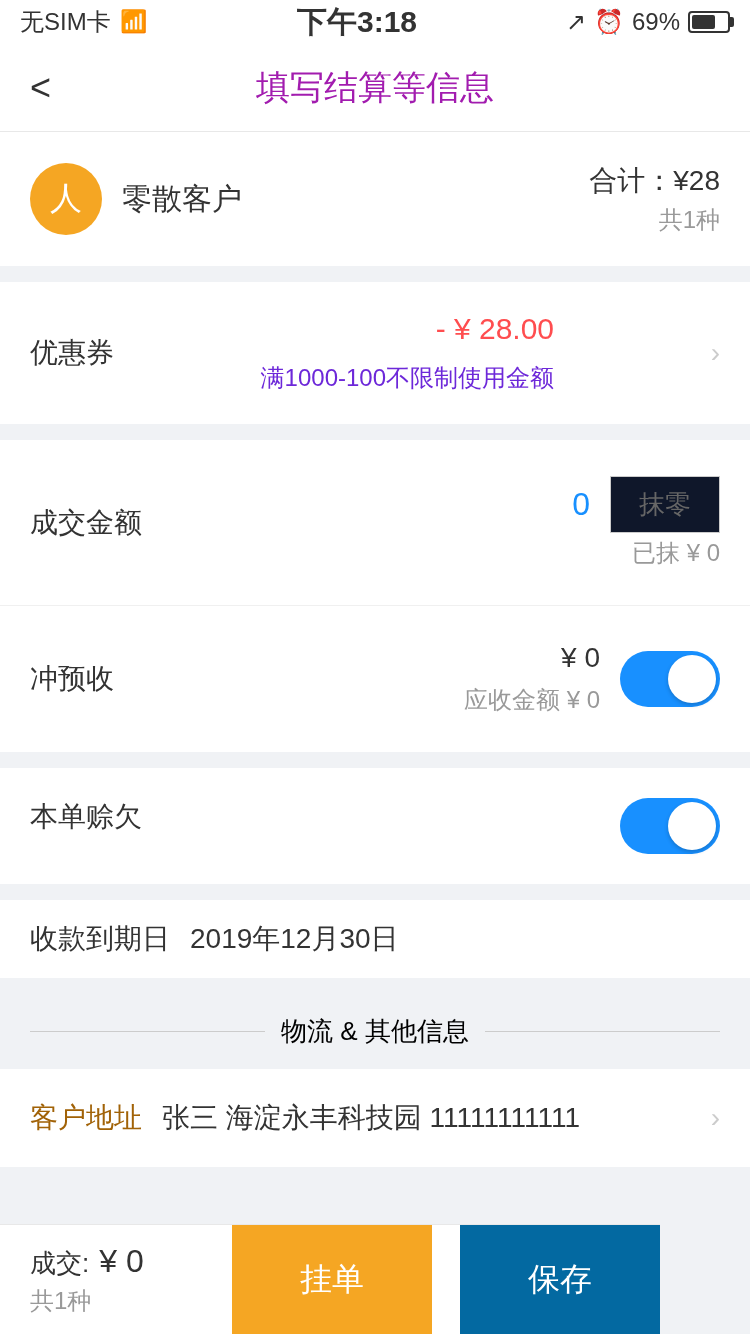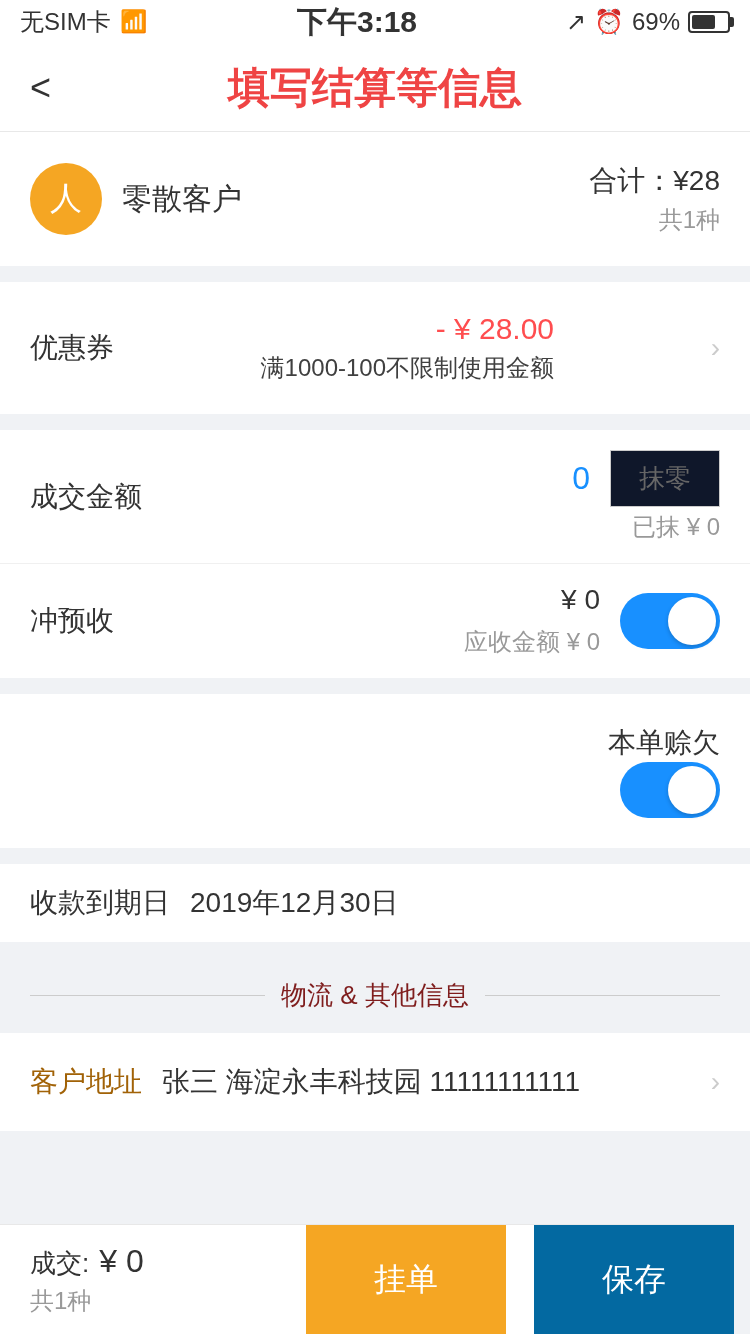--- a/index.html
+++ b/index.html
@@ -54,23 +54,23 @@
       border-bottom: 1px solid #e8e8e8;
     }
     .nav-back {
       position: absolute;
       left: 30px;
       font-size: 36px;
       color: #333;
       cursor: pointer;
     }
     .nav-title {
-      font-size: 42px;
-      font-weight: 700;
-      color: #ef4444;
+      font-size: 34px;
+      font-weight: 400;
+      color: #a21caf;
     }
 
     
     .content {
       width: 750px;
       padding-bottom: 120px;
     }
 
     
     .section-white {
@@ -106,30 +106,30 @@
     .coupon-section {
       background: #fff;
       padding: 30px 30px;
       display: flex;
       align-items: center;
       justify-content: space-between;
       margin-bottom: 16px;
     }
     .coupon-right { text-align: right; }
     .coupon-discount { font-size: 30px; color: #ff4d4f; font-weight: 500; }
-    .coupon-desc { font-size: 24px; color: #404040; margin-top: 6px; }
+    .coupon-desc { font-size: 24px; color: #6d28d9; margin-top: 16px; }
     .chevron { color: #ccc; font-size: 28px; margin-left: 10px; }
 
     
     .amount-section {
       background: #fff;
       margin-bottom: 16px;
     }
     .amount-row {
-      padding: 20px 30px;
+      padding: 36px 30px;
       display: flex;
       align-items: center;
       justify-content: space-between;
       border-bottom: 1px solid #f0f0f0;
     }
     .amount-row:last-child { border-bottom: none; }
 
     .round-zero-btn {
       border: 1px solid #ccc;
       border-radius: 0;
@@ -167,24 +167,23 @@
     }
 
     
     .receivable-col { display: flex; flex-direction: column; align-items: flex-end; gap: 6px; }
 
     
     .debt-section {
       background: #fff;
       padding: 30px 30px;
       display: flex;
-      align-items: flex-end;
-      justify-content: space-between;
-      margin-bottom: 16px;
-      flex-direction: column;
+      align-items: flex-start;
+      justify-content: space-between;
+      margin-bottom: 16px;
     }
 
     
     .due-date-section {
       background: #fff;
       padding: 20px 30px;
       margin-bottom: 16px;
     }
     .due-date-row { display: flex; align-items: center; gap: 20px; }
     .due-date-label { font-size: 28px; color: #333; }
@@ -194,40 +193,40 @@
     .logistics-header {
       background: #f0f2f5;
       padding: 20px 30px;
       display: flex;
       align-items: center;
       justify-content: center;
       gap: 16px;
       margin-bottom: 0;
     }
     .logistics-line { flex: 1; height: 1px; background: #ccc; }
-    .logistics-text { font-size: 26px; color: #7f1d1d; white-space: nowrap; }
+    .logistics-text { font-size: 26px; color: #000000; white-space: nowrap; }
 
     
     .address-section {
       background: #fff;
       padding: 30px 30px;
       display: flex;
       align-items: center;
       justify-content: space-between;
       margin-top: 0;
     }
     .address-label { font-size: 28px; color: #a16207; flex-shrink: 0; margin-right: 20px; }
     .address-value { font-size: 28px; color: #333; flex: 1; }
 
     
     .bottom-bar {
       position: fixed;
       bottom: 0;
       left: 0;
-      width: 734px;
+      width: 660px;
       height: 110px;
       background: #fff;
       display: flex;
       align-items: center;
       border-top: 1px solid #e8e8e8;
     }
     .bottom-info {
       flex: 1;
       padding: 0 30px;
     }

